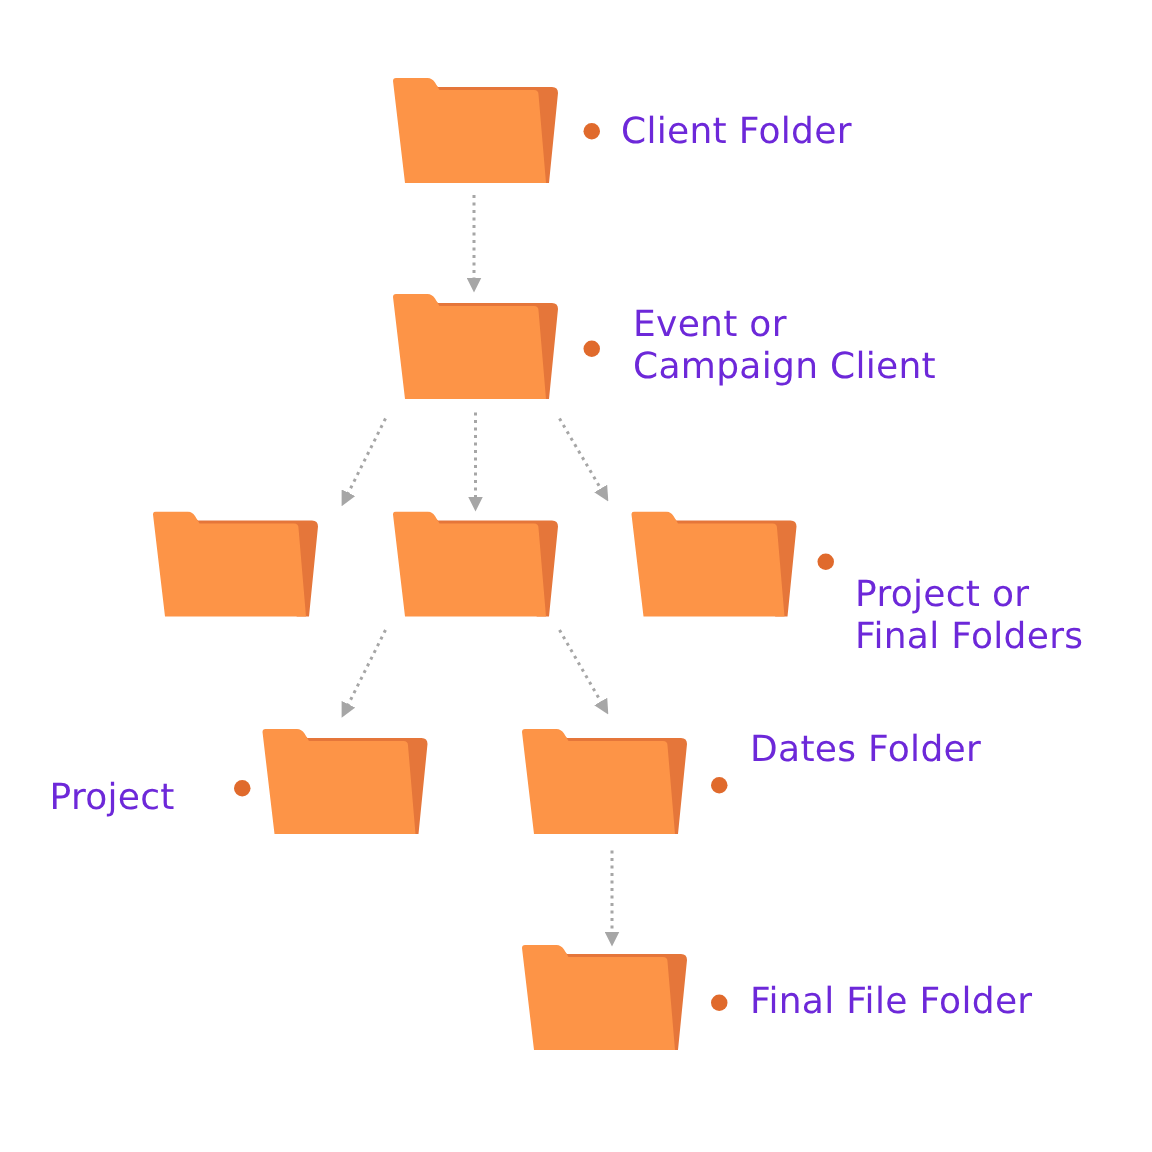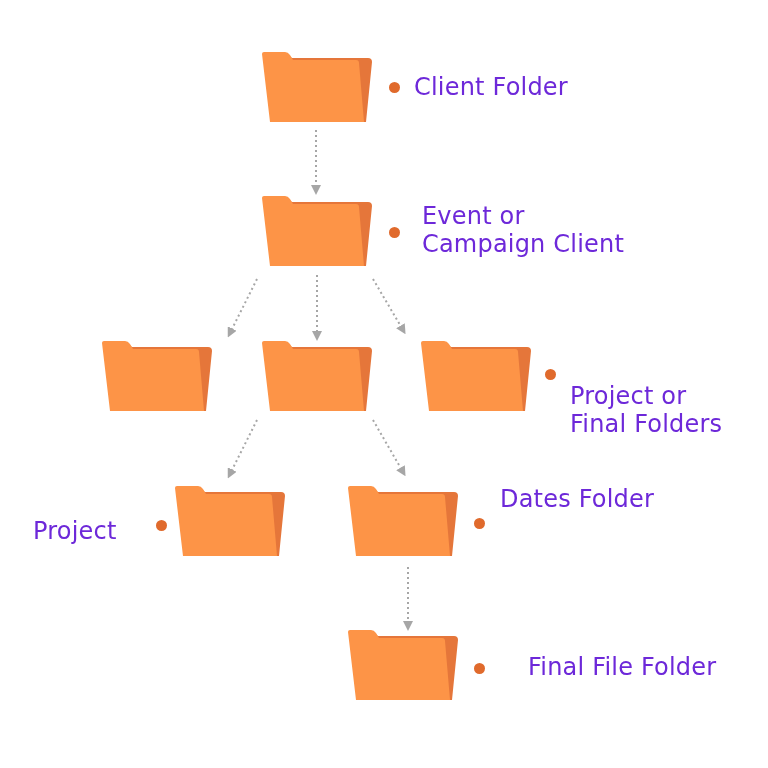--- a/index.html
+++ b/index.html
@@ -90,16 +90,16 @@
   <div class="label" style="left:33px;top:497px;margin-top:20px;">
     <div>Project</div>
   </div>
 
   <span class="dot" style="left:474px;top:518px;"></span>
   <div class="label" style="left:500px;top:485px;">
     <div>Dates Folder</div>
   </div>
 
   <span class="dot" style="left:474px;top:663px;"></span>
-  <div class="label" style="left:528px;top:653px;">
+  <div class="label" style="left:500px;top:653px;">
     <div>Final File Folder</div>
   </div>
 </div>
 
 </body></html>

